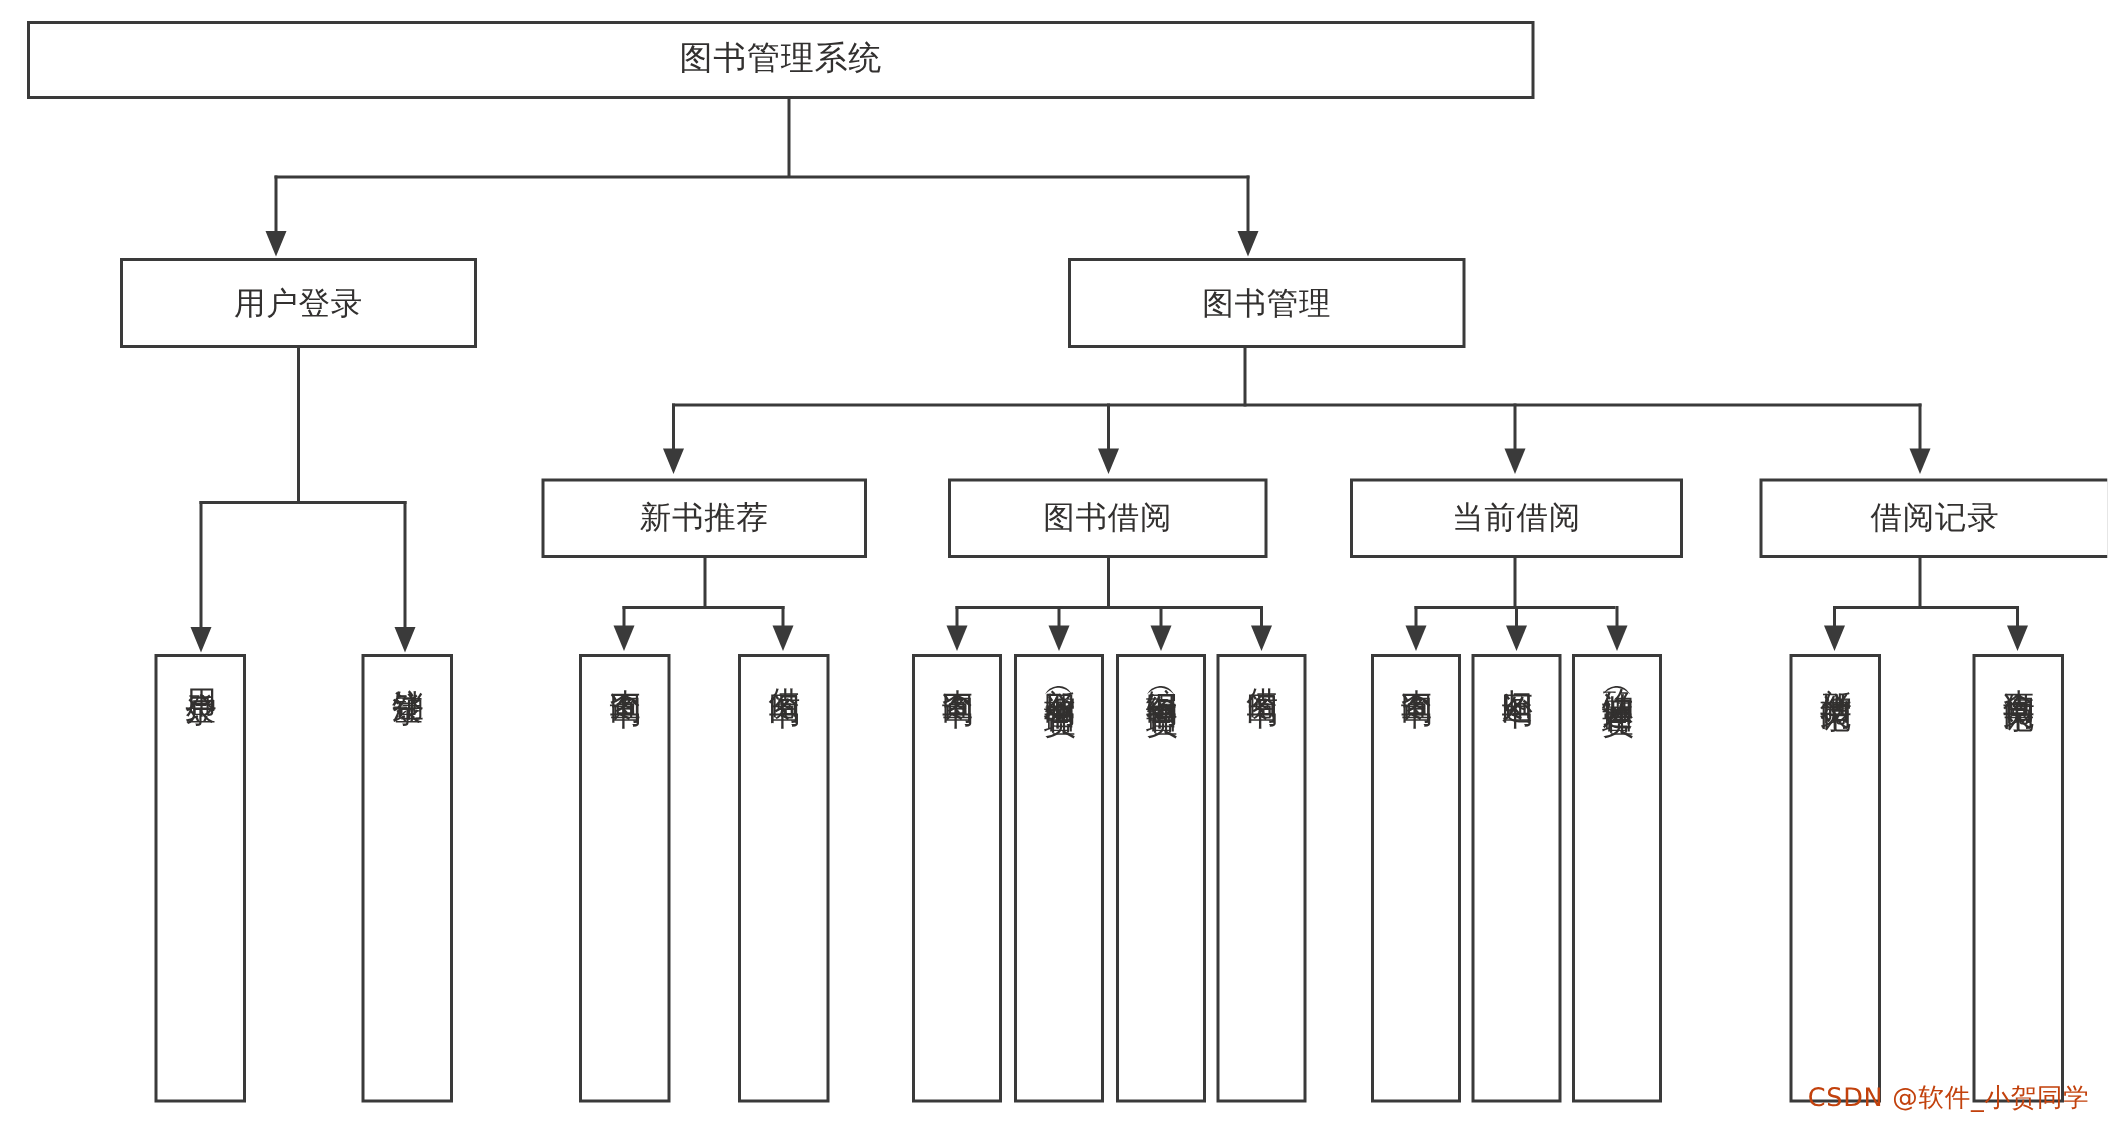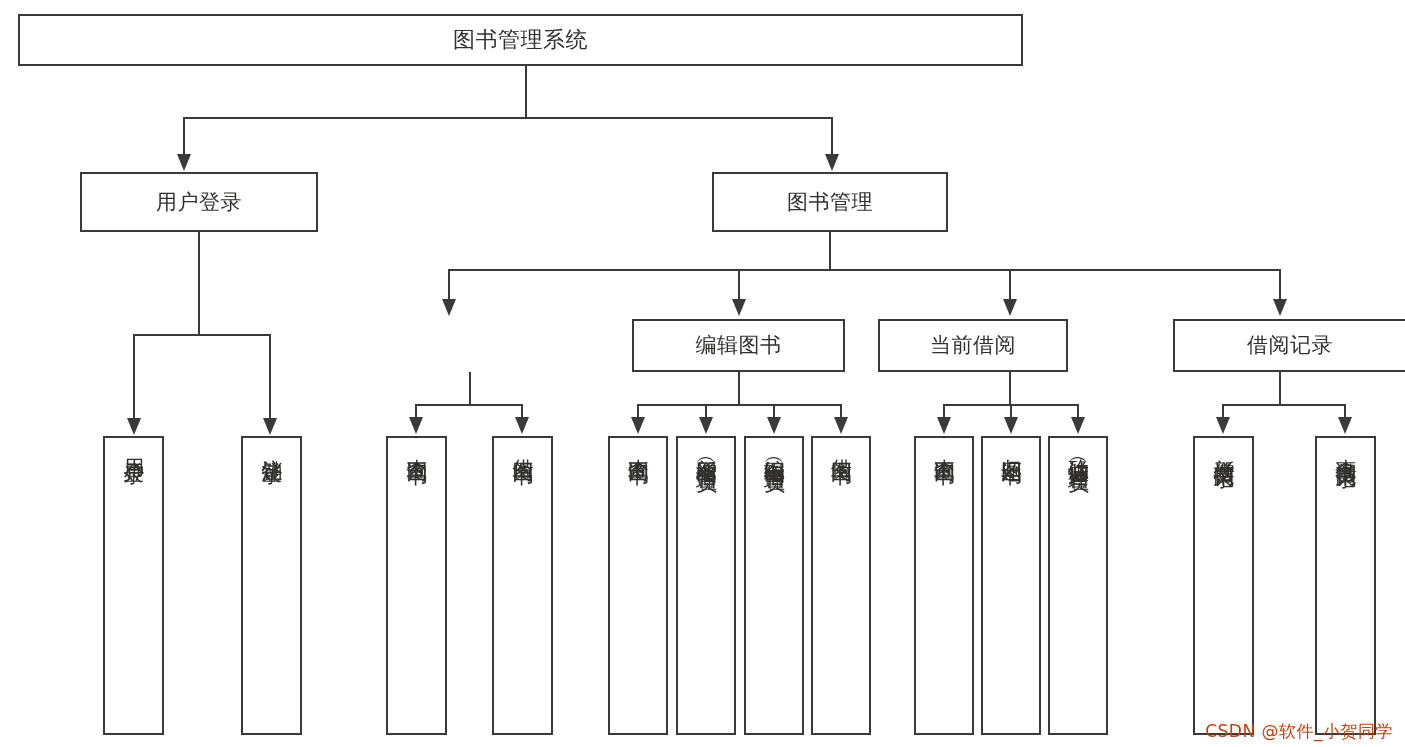--- a/index.html
+++ b/index.html
@@ -88,21 +88,21 @@
   <div class="conn h" style="left:183px;top:117px;width:650px;"></div>
 
   <div class="conn v" style="left:183px;top:117px;height:39px;"></div>
   <div class="arrow" style="left:177px;top:154px;"></div>
   <div class="conn v" style="left:831px;top:117px;height:39px;"></div>
   <div class="arrow" style="left:825px;top:154px;"></div>
 
   <div class="node horiz" style="left:80px;top:172px;width:238px;height:60px;">
     <span class="label">用户登录</span>
   </div>
-  <div class="node horiz" style="left:712px;top:172px;width:236px;height:60px;">
+  <div class="node horiz" style="left:712px;top:172px;width:265px;height:60px;">
     <span class="label">图书管理</span>
   </div>
 
   <div class="conn v" style="left:198px;top:232px;height:104px;"></div>
   <div class="conn h" style="left:133px;top:334px;width:138px;"></div>
   <div class="conn v" style="left:133px;top:334px;height:86px;"></div>
   <div class="arrow" style="left:127px;top:418px;"></div>
   <div class="conn v" style="left:269px;top:334px;height:86px;"></div>
   <div class="arrow" style="left:263px;top:418px;"></div>
 
@@ -110,24 +110,27 @@
   <div class="conn h" style="left:448px;top:269px;width:833px;"></div>
   <div class="conn v" style="left:448px;top:269px;height:32px;"></div>
   <div class="arrow" style="left:442px;top:299px;"></div>
   <div class="conn v" style="left:738px;top:269px;height:32px;"></div>
   <div class="arrow" style="left:732px;top:299px;"></div>
   <div class="conn v" style="left:1009px;top:269px;height:32px;"></div>
   <div class="arrow" style="left:1003px;top:299px;"></div>
   <div class="conn v" style="left:1279px;top:269px;height:32px;"></div>
   <div class="arrow" style="left:1273px;top:299px;"></div>
 
+  <div class="node horiz" style="left:361px;top:319px;width:217px;height:53px;">
+    <span class="label">新书推荐</span>
+  </div>
   <div class="node horiz" style="left:632px;top:319px;width:213px;height:53px;">
-    <span class="label">编辑图书</span>
-  </div>
-  <div class="node horiz" style="left:878px;top:319px;width:190px;height:53px;">
+    <span class="label">图书借阅</span>
+  </div>
+  <div class="node horiz" style="left:900px;top:319px;width:222px;height:53px;">
     <span class="label">当前借阅</span>
   </div>
   <div class="node horiz" style="left:1173px;top:319px;width:234px;height:53px;">
     <span class="label">借阅记录</span>
   </div>
 
   <div class="conn v" style="left:469px;top:372px;height:34px;"></div>
   <div class="conn h" style="left:415px;top:404px;width:108px;"></div>
   <div class="conn v" style="left:415px;top:404px;height:15px;"></div>
   <div class="arrow" style="left:409px;top:417px;"></div>

